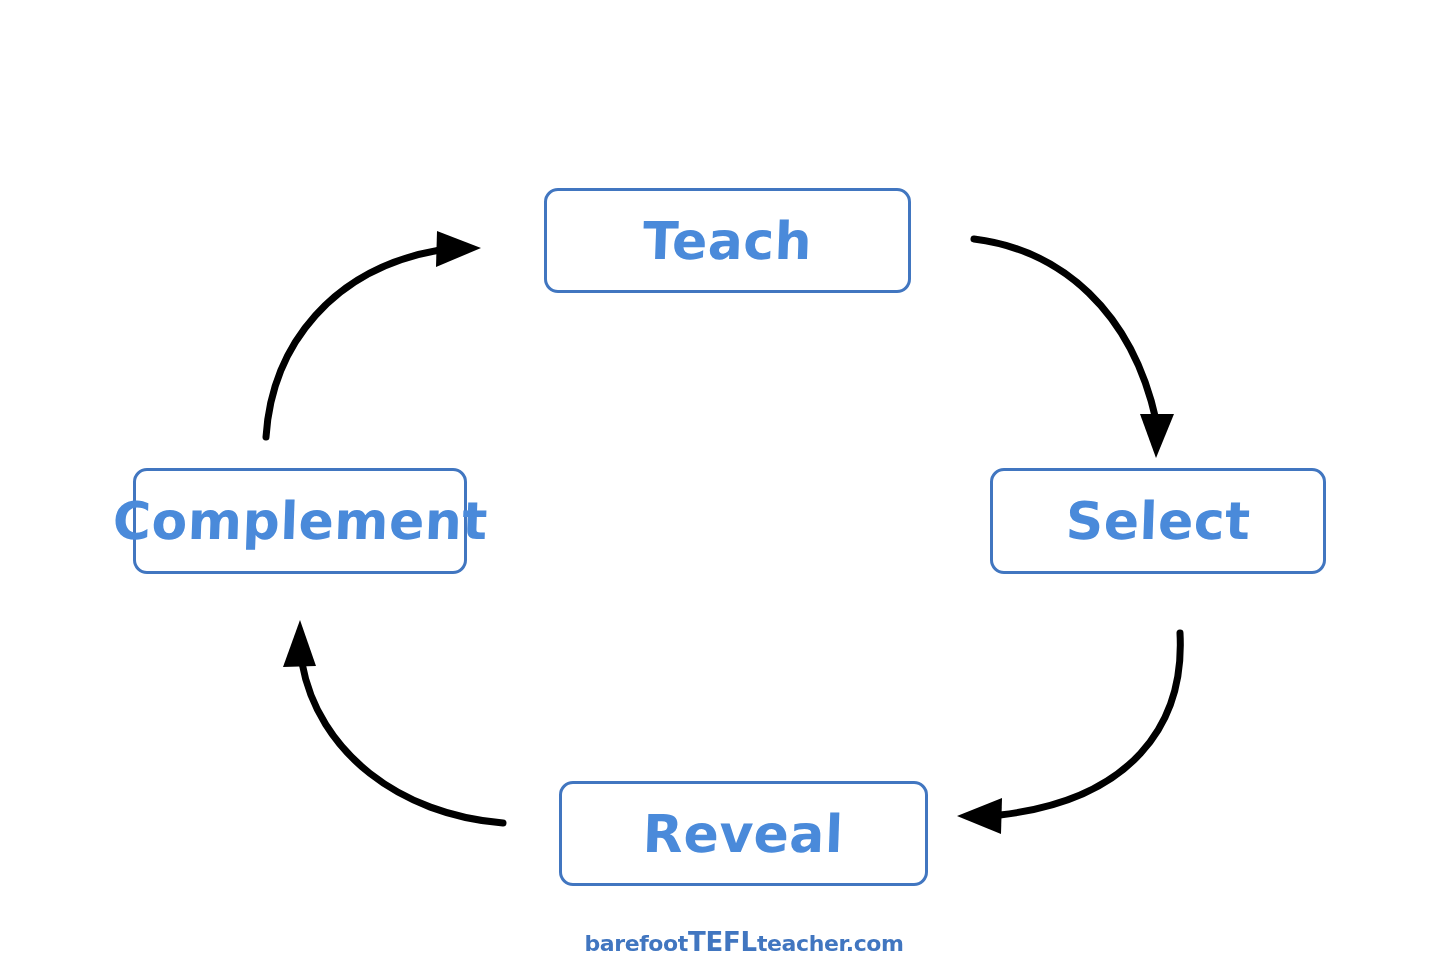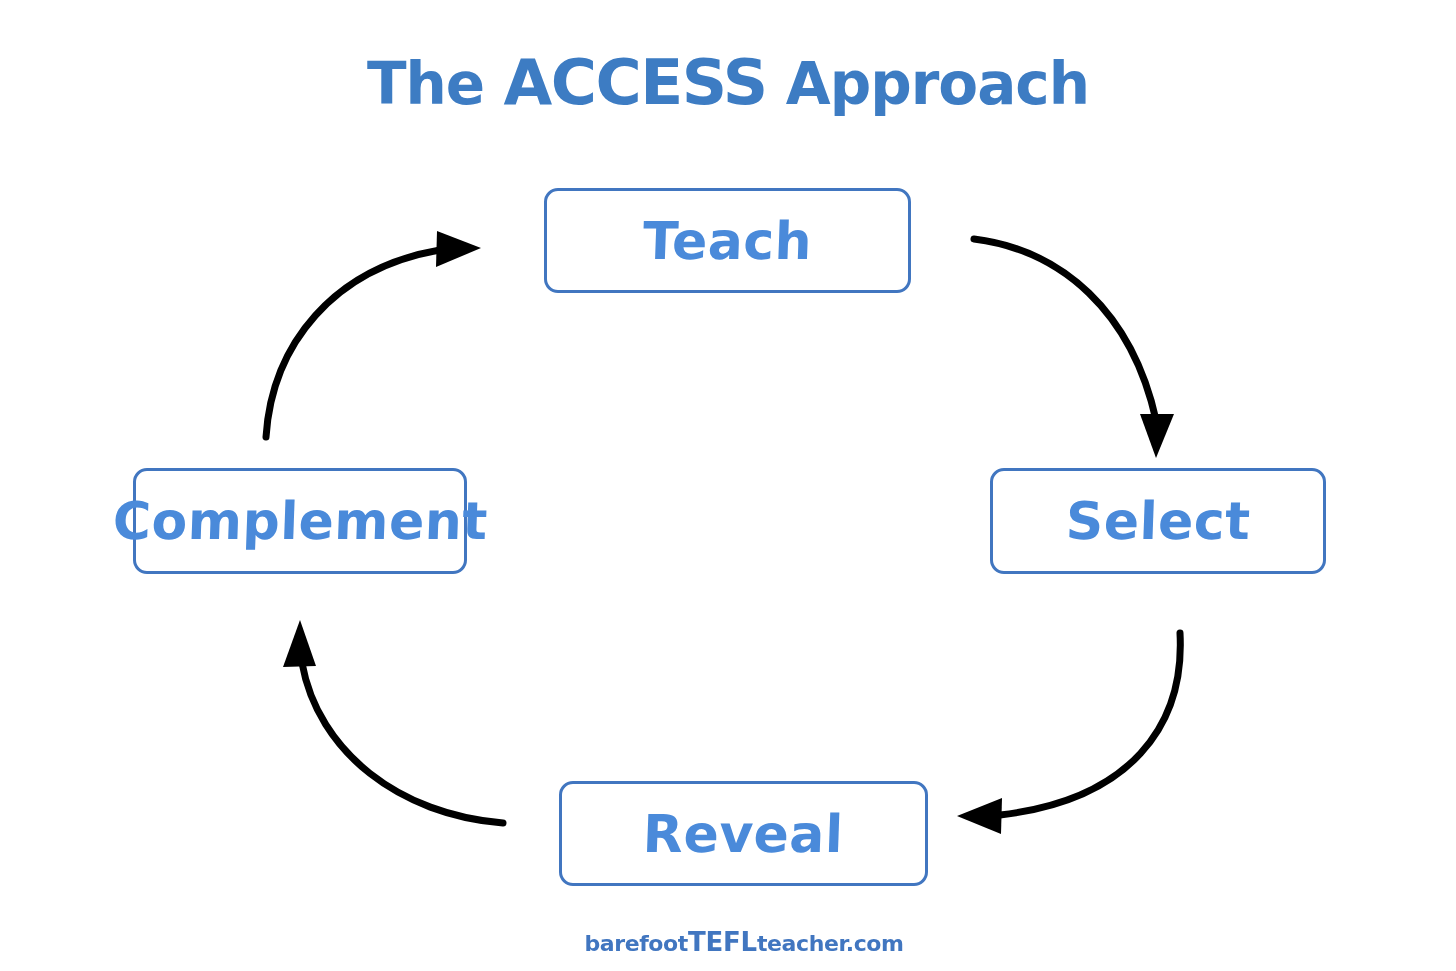--- a/index.html
+++ b/index.html
@@ -104,23 +104,20 @@
     letter-spacing: -0.4px;
   }
   #footer .f-lower { font-size: 22px; }
   #footer .f-caps  { font-size: 26px; letter-spacing: -0.2px; }
 </style>
 </head>
 <body>
 
 <div id="canvas">
 
-  <div id="title">
-    <span class="t-light">The </span><span class="t-caps">ACCESS</span><span class="t-light"> Approach</span>
-  </div>
 
   <svg id="arrows" viewBox="0 0 1456 971" width="1456" height="971" xmlns="http://www.w3.org/2000/svg">
 
     <g>
       <path d="M 974 239 C 1062 250, 1132 312, 1156 420" fill="none" stroke="#000000" stroke-width="7" stroke-linecap="round"></path>
       <polygon points="1156,458 1140,414 1174,414" fill="#000000"></polygon>
     </g>
 
     <g>
       <path d="M 1180 633 C 1185 726, 1130 800, 1000 815" fill="none" stroke="#000000" stroke-width="7" stroke-linecap="round"></path>

